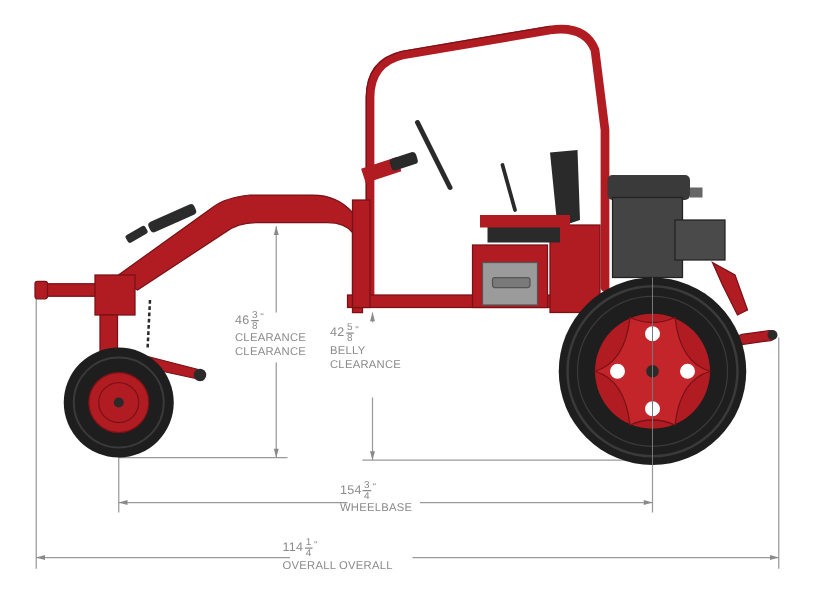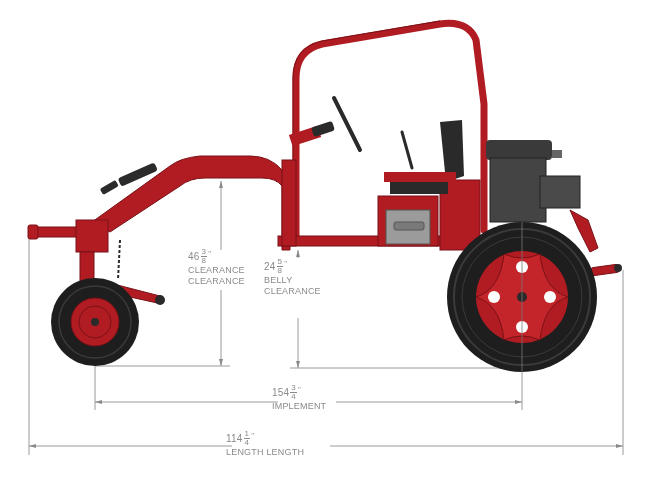--- a/index.html
+++ b/index.html
@@ -145,46 +145,46 @@
         <span>8</span>
       </span>
     <span class="inch">"</span>
   </div>
   <div>CLEARANCE</div>
   <div>CLEARANCE</div>
 </div>
 
 <div class="dim-label" style="left:264px; top:258px; width:68px;">
   <div class="dim-value">
-    <span>24</span>
+    <span>42</span>
     <span class="frac">
         <span class="num">5</span>
         <span>8</span>
       </span>
     <span class="inch">"</span>
   </div>
   <div>BELLY</div>
   <div>CLEARANCE</div>
 </div>
 
 <div class="dim-label" style="left:272px; top:384px; width:70px;">
   <div class="dim-value">
     <span>154</span>
     <span class="frac">
         <span class="num">3</span>
         <span>4</span>
       </span>
     <span class="inch">"</span>
   </div>
-  <div>IMPLEMENT</div>
+  <div>WHEELBASE</div>
 </div>
 
 <div class="dim-label" style="left:226px; top:430px; width:110px;">
   <div class="dim-value">
     <span>114</span>
     <span class="frac">
         <span class="num">1</span>
         <span>4</span>
       </span>
     <span class="inch">"</span>
   </div>
-  <div>LENGTH LENGTH</div>
+  <div>OVERALL OVERALL</div>
 </div>
 
 </body></html>

